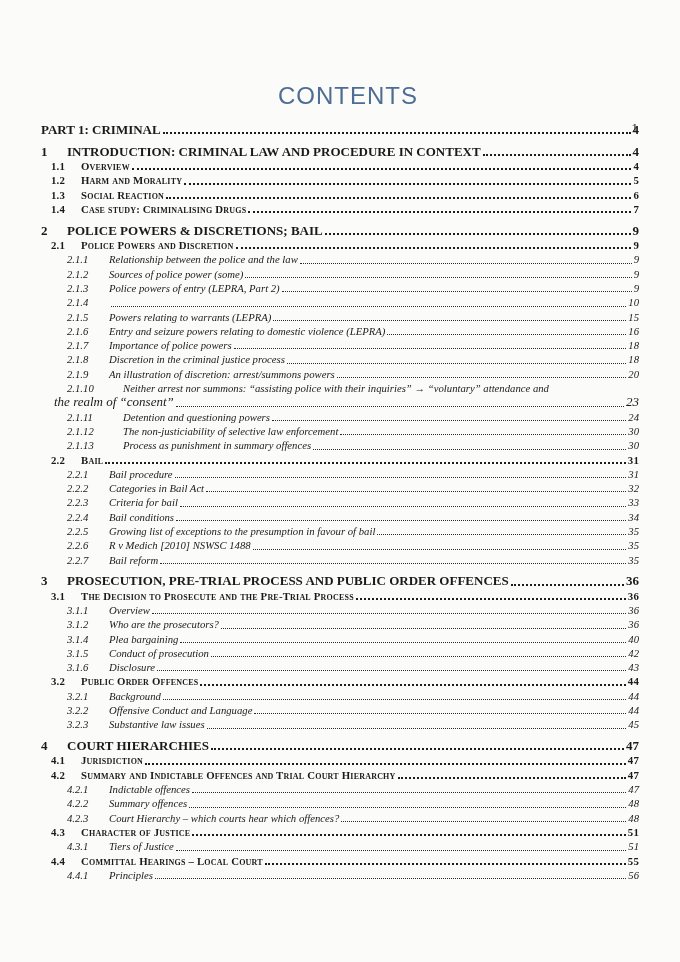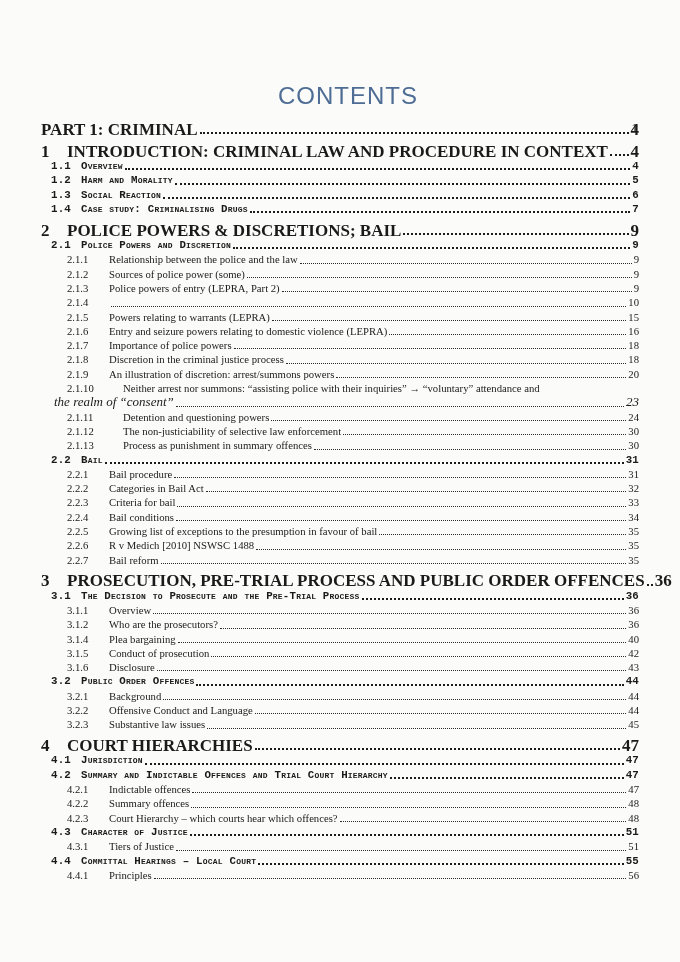--- a/index.html
+++ b/index.html
@@ -38,39 +38,39 @@
     height: 0;
     margin: 0 2px 3px 2px;
     border-bottom: 2px dotted #1c1c1c;
     min-width: 6px;
   }
   .row .pg { flex: none; text-align: right; }
 
   
   .lvl-part, .lvl-1 {
     font-weight: 700;
-    font-size: 17px;
+    font-size: 13px;
   }
   .lvl-1 .num { width: 26px; }
 
   
   .lvl-2 {
     margin-left: 10px;
     font-weight: 700;
     font-size: 10.8px;
     letter-spacing: 0.2px;
-    font-family: Liberation Mono, monospace;
   }
   .lvl-2 .label, .lvl-2 .pg { font-variant: small-caps; }
   .lvl-2 .num { width: 30px; }
   .lvl-2 .pg { font-variant: normal; }
 
   
   .lvl-3 {
     margin-left: 26px;
+    font-style: italic;
     font-size: 10.7px;
   }
   .lvl-3 .num { width: 42px; }
   .lvl-3 .num.wide { width: 56px; }
   .lvl-3 .leader { border-bottom-width: 1.5px; border-bottom-color: #2a2a2a; }
 
   
   .row.cont { margin-left: 13px; font-style: italic; font-size: 13px; }
   .row.cont .leader { border-bottom-width: 1.5px; border-bottom-color: #2a2a2a; }
 

